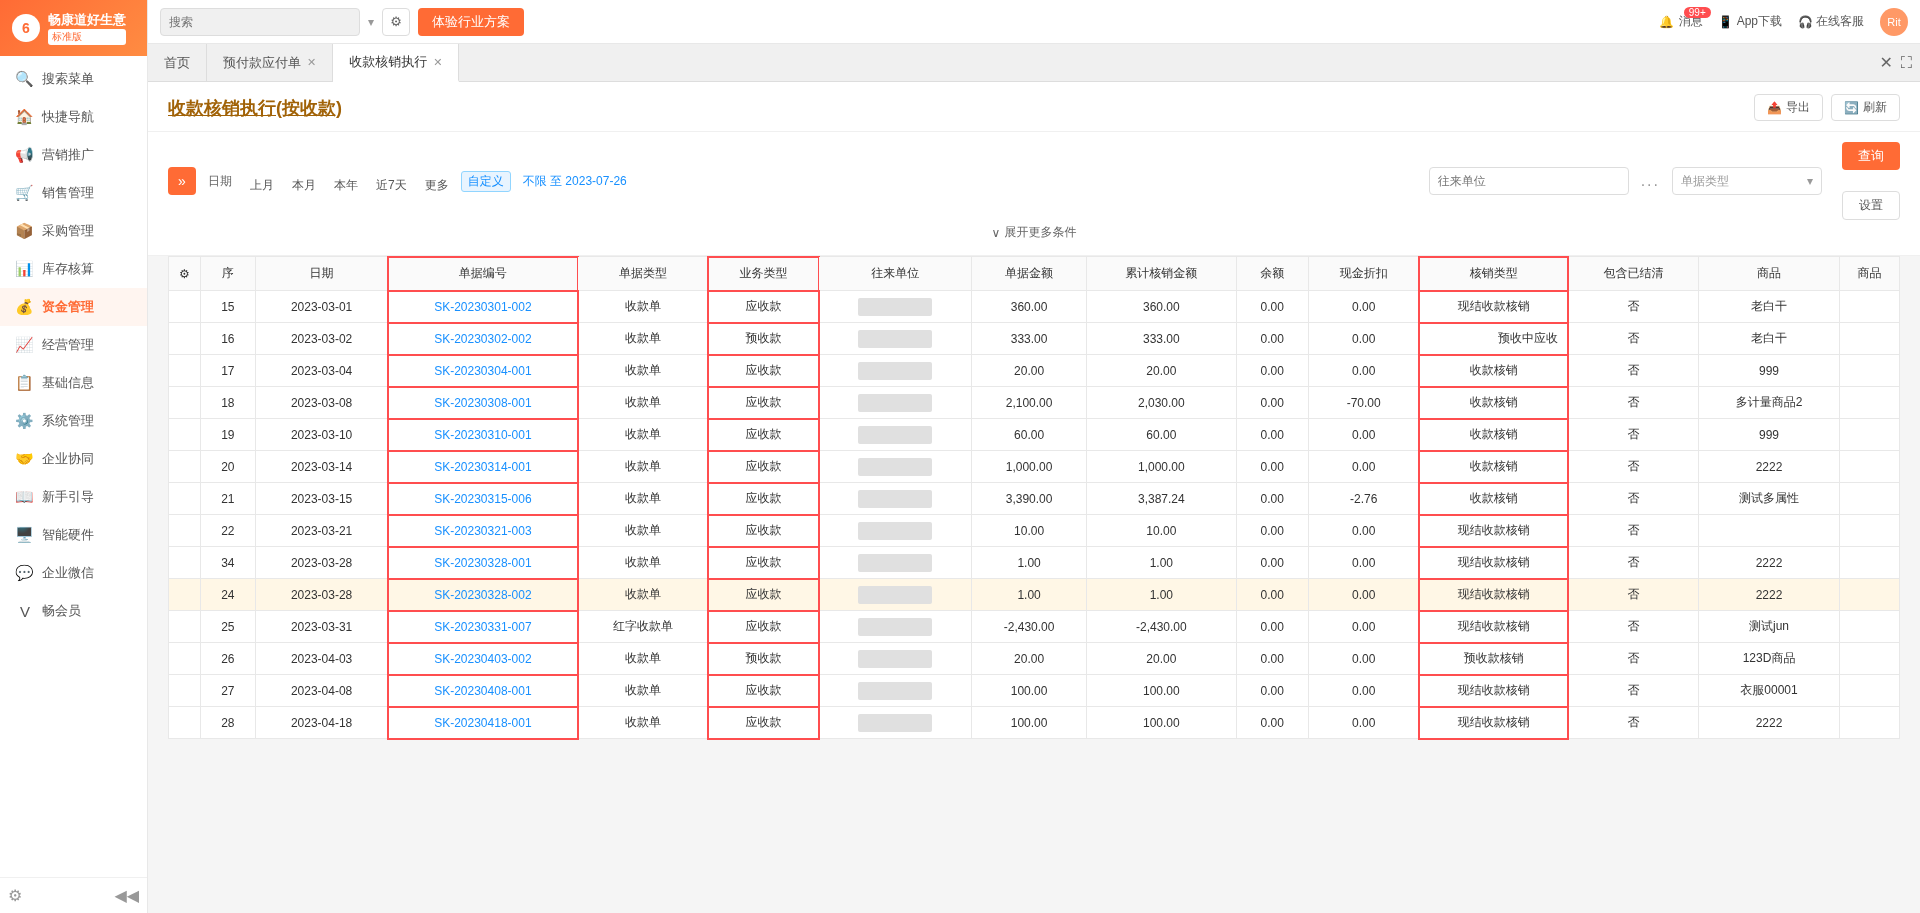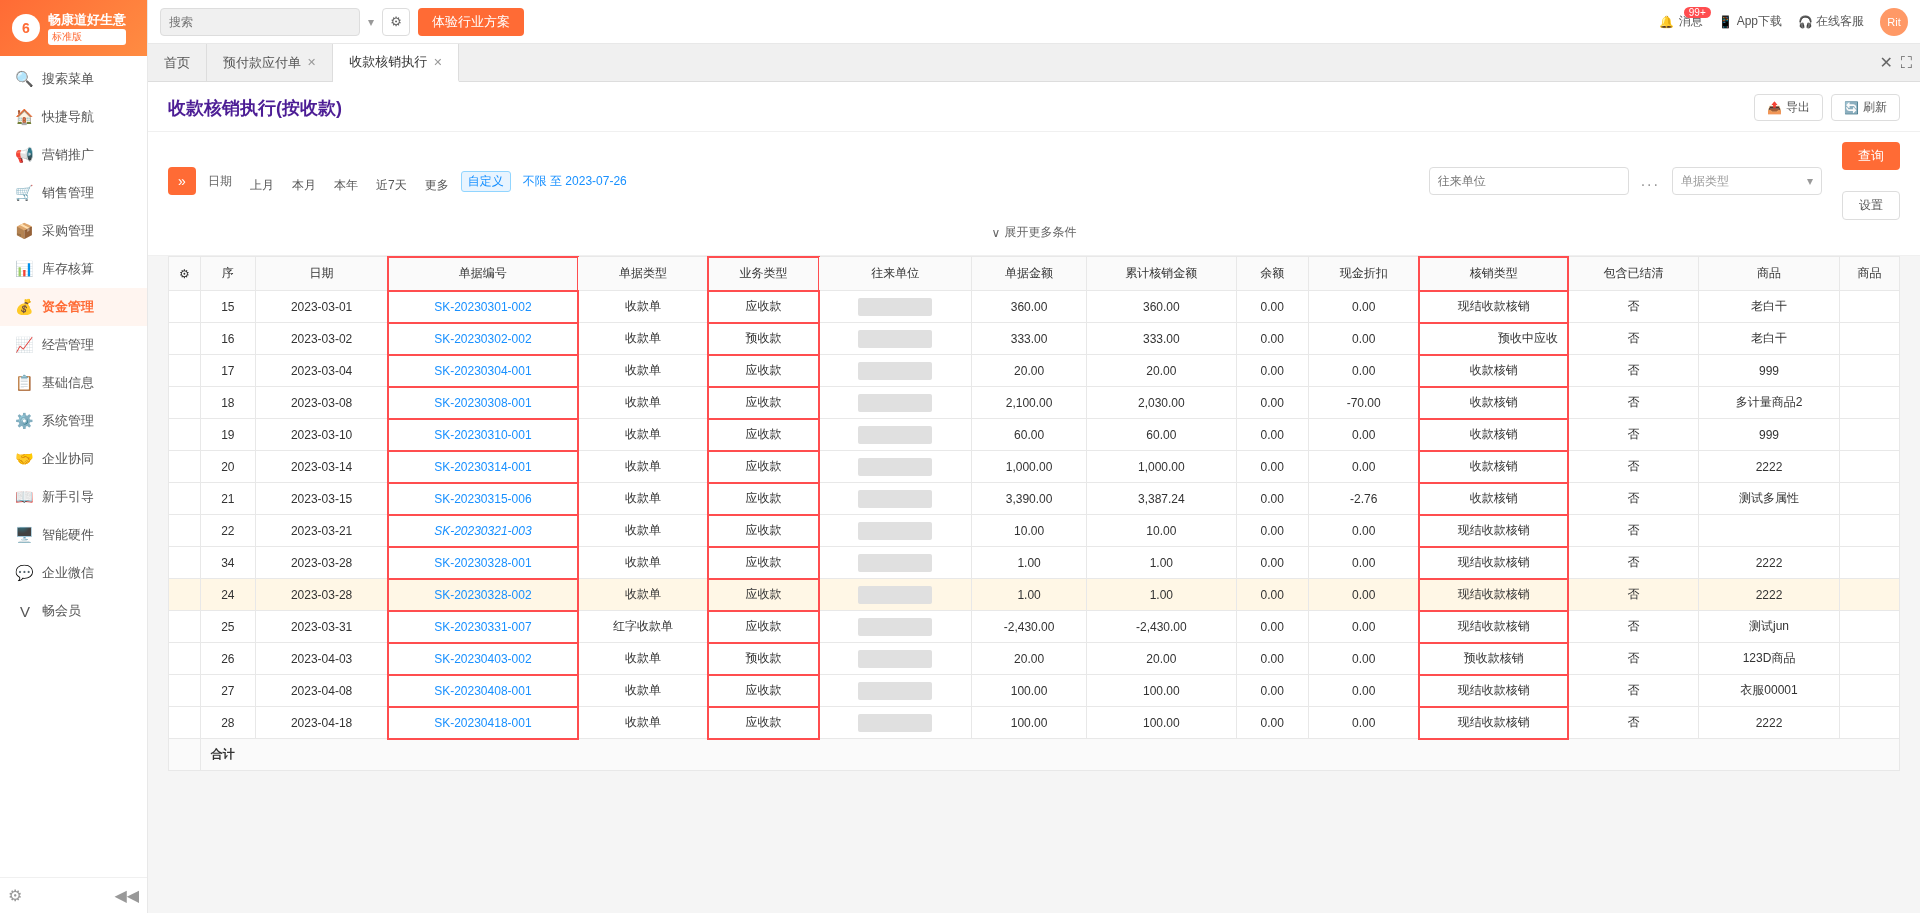--- a/index.html
+++ b/index.html
@@ -39,21 +39,21 @@
     .tab-close { color: #999; font-size: 11px; cursor: pointer; }
     .tab-spacer { flex: 1; }
     .tab-controls { display: flex; align-items: center; padding: 0 8px; gap: 8px; }
     .tab-ctrl-btn { color: #666; cursor: pointer; font-size: 16px; }
 
     
     .page-content { flex: 1; overflow: hidden; display: flex; flex-direction: column; background: #f5f5f5; padding: 0; }
 
     
     .page-header { background: #fff; padding: 12px 20px 10px; display: flex; align-items: center; justify-content: space-between; border-bottom: 1px solid #f0f0f0; }
-    .page-title { font-size: 18px; font-weight: bold; color: #4c1d95; }
+    .page-title { font-size: 18px; font-weight: bold; color: #a16207; text-decoration: underline; }
     .page-header-actions { display: flex; gap: 8px; }
     .btn-outline { border: 1px solid #ddd; background: #fff; color: #555; border-radius: 4px; padding: 4px 12px; font-size: 12px; cursor: pointer; display: flex; align-items: center; gap: 4px; }
 
     
     .filter-bar { background: #fff; padding: 10px 20px; border-bottom: 1px solid #f0f0f0; }
     .filter-row { display: flex; align-items: center; gap: 12px; flex-wrap: wrap; }
     .filter-expand-btn { width: 28px; height: 28px; background: #ff6b35; color: #fff; border: none; border-radius: 4px; cursor: pointer; display: flex; align-items: center; justify-content: center; font-size: 14px; flex-shrink: 0; }
     .filter-label { color: #666; font-size: 12px; flex-shrink: 0; }
     .filter-date-options { display: flex; align-items: center; gap: 6px; flex-wrap: wrap; }
     .filter-date-btn { color: #555; font-size: 12px; cursor: pointer; padding: 2px 6px; border-radius: 3px; margin-top: 8px; }
@@ -403,21 +403,21 @@
     <td class="negative">-2.76</td>
     <td style="outline:2px solid #ff4d4f;outline-offset:-1px;">收款核销</td>
     <td>否</td>
     <td>测试多属性</td>
     <td style="width:60px;"></td>
   </tr>
             <tr>
     <td></td>
     <td>22</td>
     <td>2023-03-21</td>
-    <td style="outline:2px solid #ff4d4f;outline-offset:-1px;font-style:italic;"><a class="link-text">SK-20230321-003</a></td>
+    <td style="outline:2px solid #ff4d4f;outline-offset:-1px;"><a class="link-text">SK-20230321-003</a></td>
     <td>收款单</td>
     <td style="outline:2px solid #ff4d4f;outline-offset:-1px;">应收款</td>
     <td><span style="background:#e0e0e0;color:#e0e0e0;border-radius:2px;padding:2px 20px;">████</span></td>
     <td class="">10.00</td>
     <td class="">10.00</td>
     <td>0.00</td>
     <td class="">0.00</td>
     <td style="outline:2px solid #ff4d4f;outline-offset:-1px;">现结收款核销</td>
     <td>否</td>
     <td></td>
@@ -518,22 +518,18 @@
     <td><span style="background:#e0e0e0;color:#e0e0e0;border-radius:2px;padding:2px 20px;">████</span></td>
     <td class="">100.00</td>
     <td class="">100.00</td>
     <td>0.00</td>
     <td class="">0.00</td>
     <td style="outline:2px solid #ff4d4f;outline-offset:-1px;">现结收款核销</td>
     <td>否</td>
     <td>2222</td>
     <td style="width:60px;"></td>
   </tr>
-            <tr class="total-row">
-  <td></td>
-  <td colspan="14" style="text-align:left;font-weight:bold;">合计</td>
-</tr>
           </tbody>
       </table>
     </div>
 
   </div>
 </div>
 
 </body></html>

